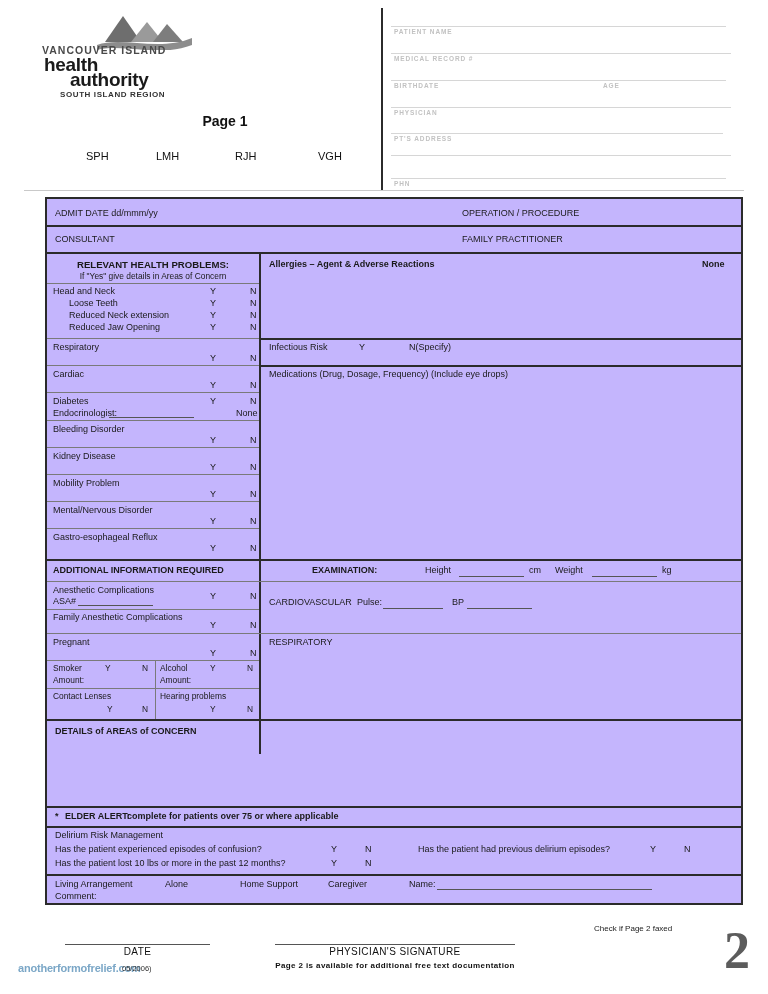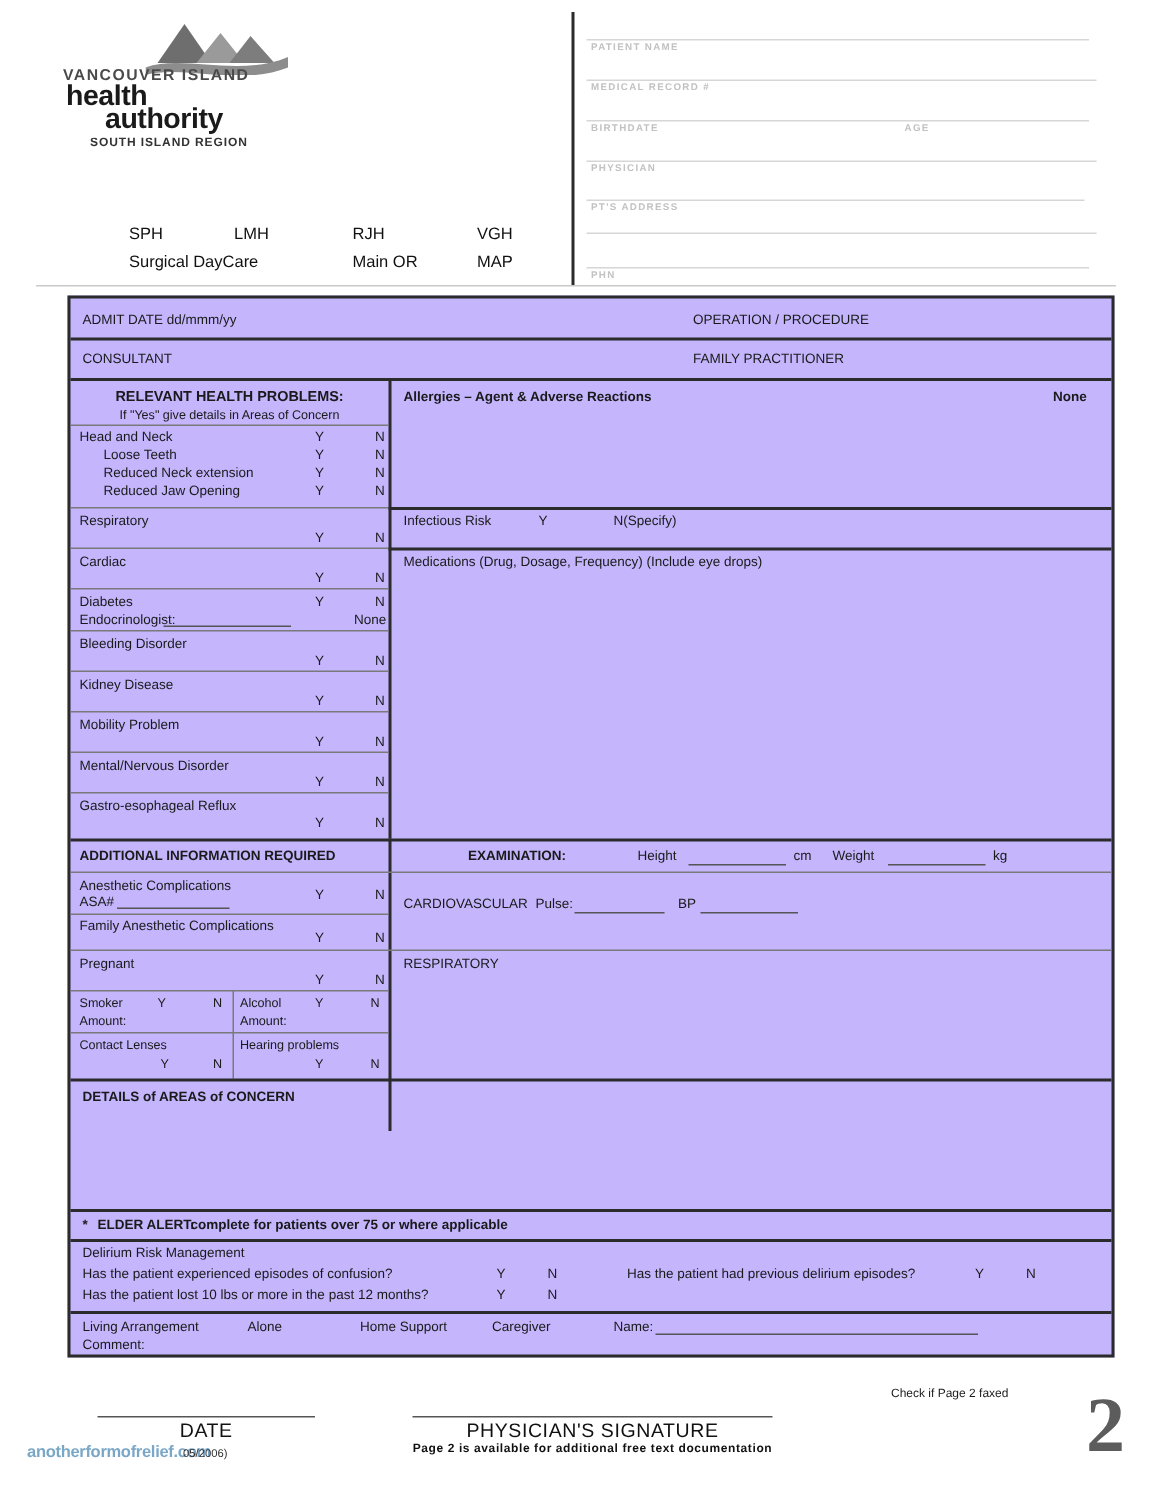--- a/index.html
+++ b/index.html
@@ -76,21 +76,21 @@
   .lbl.b { font-weight: bold; }
   .lbl.s8 { font-size: 8.4px; }
   .lbl.s95 { font-size: 9.6px; }
   .lbl.c { text-align: center; }
 
   .rule { position: absolute; height: 1px; background: #555; }
 
   
   .footer { position: absolute; left: 0; top: 905px; width: 768px; height: 89px; }
   .sigline { position: absolute; height: 1px; background: #555; }
-  .fcap { position: absolute; font-size: 13px; letter-spacing: 0.4px; text-align: center; }
+  .fcap { position: absolute; font-size: 10px; letter-spacing: 0.4px; text-align: center; }
   .bignum {
     position: absolute; right: 18px; top: 925px;
     font-size: 52px; font-weight: bold; color: #5c5c5c;
     font-family: "Liberation Serif", serif; line-height: 1;
   }
   .watermark {
     position: absolute; left: 18px; top: 962px;
     font-size: 11px; font-weight: bold; color: #7ba7c7; letter-spacing: -0.2px;
     white-space: nowrap;
   }
@@ -109,32 +109,28 @@
         <polygon points="34,30 50,10 66,30" fill="#9a9a9a"></polygon>
         <polygon points="56,30 70,12 86,30" fill="#7d7d7d"></polygon>
         <path d="M0,33 C25,24 62,40 95,26 L95,33 C62,46 25,31 0,38 Z" fill="#8d8d8d"></path>
       </svg>
       <div class="logo-line1">VANCOUVER ISLAND</div>
       <div class="logo-line2">health</div>
       <div class="logo-line3">authority</div>
       <div class="logo-line4">SOUTH ISLAND REGION</div>
     </div>
 
+    <div class="form-page">Page 1</div>
 
     <div class="sites">
       <div class="sites-row">
         <span class="s-c1">SPH</span>
         <span class="s-c2">LMH</span>
         <span class="s-c3">RJH</span>
         <span class="s-c4">VGH</span>
-      </div>
-      <div class="sites-row">
-        <span class="s-c1">Surgical DayCare</span>
-        <span class="s-c3">Main OR</span>
-        <span class="s-c4">MAP</span>
       </div>
     </div>
 
     <div class="hdr-divider"></div>
     <div class="hdr-underline"></div>
 
     <div class="demog">
       <div class="dline" style="left:0; top:14px; width:335px;"></div>
       <div class="dlabel" style="left:3px; top:16px;">PATIENT NAME</div>
 

